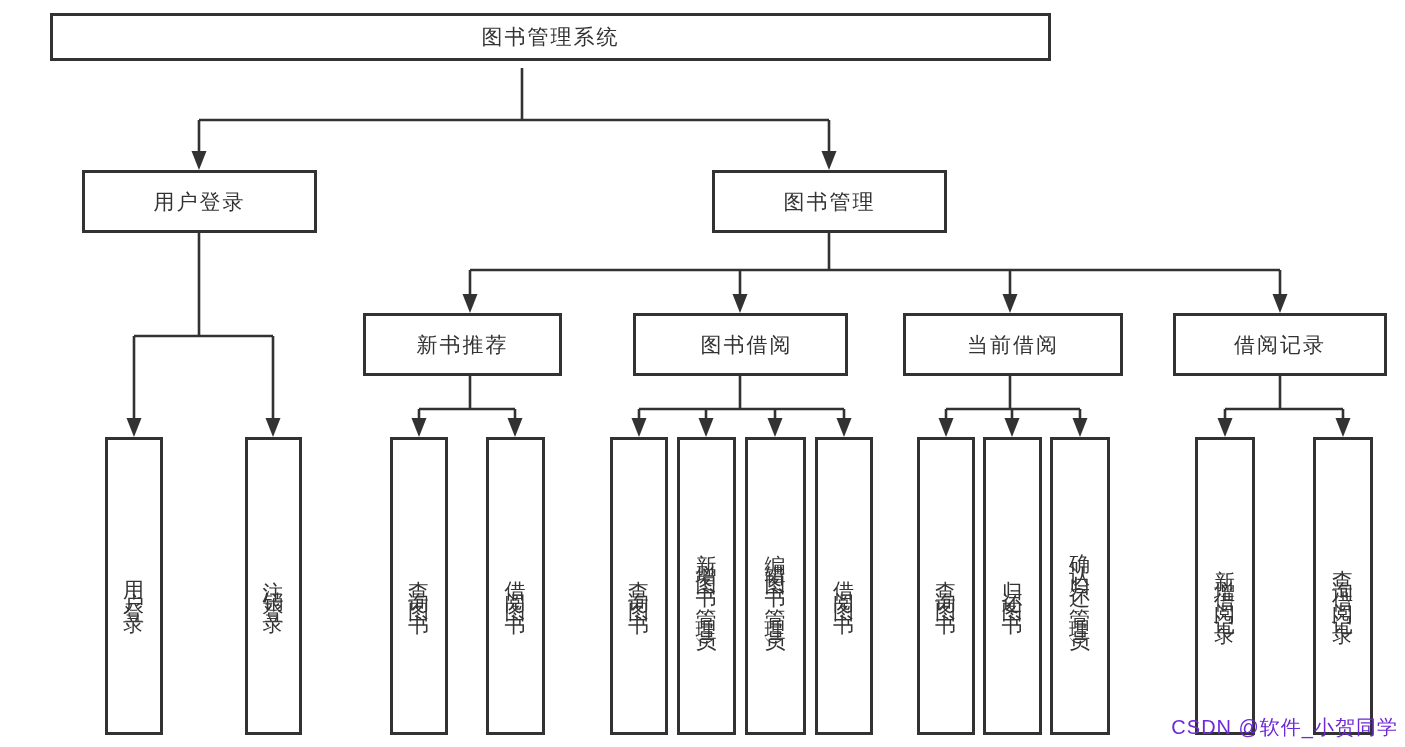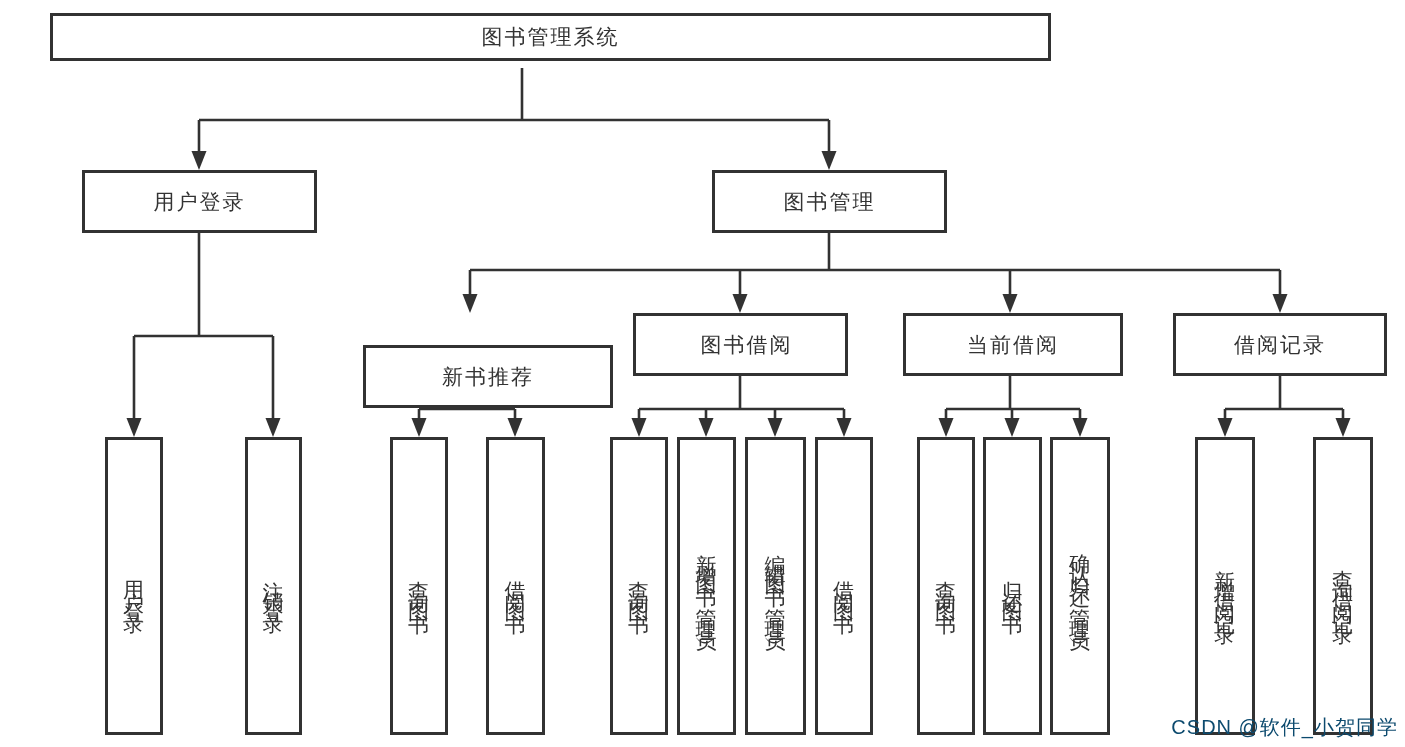--- a/index.html
+++ b/index.html
@@ -38,21 +38,21 @@
     font-size: 21px;
     letter-spacing: 11px;
     line-height: 1;
     color: #333333;
   }
   .watermark {
     position: absolute;
     right: 7px;
     bottom: 6px;
     font-size: 20px;
-    color: #0c4a6e;
+    color: #6d28d9;
     letter-spacing: 1px;
     z-index: 10;
     white-space: nowrap;
   }
 </style>
 </head>
 <body>
 
 <div class="canvas">
 
@@ -100,21 +100,21 @@
     <span class="htext">图书管理系统</span>
   </div>
 
   <div class="node" style="left:82px; top:170px; width:235px; height:63px;">
     <span class="htext">用户登录</span>
   </div>
   <div class="node" style="left:712px; top:170px; width:235px; height:63px;">
     <span class="htext">图书管理</span>
   </div>
 
-  <div class="node" style="left:363px; top:313px; width:250px; height:63px;margin-top:32px;">
+  <div class="node" style="left:363px; top:313px; width:199px; height:63px;">
     <span class="htext">新书推荐</span>
   </div>
   <div class="node" style="left:633px; top:313px; width:215px; height:63px;padding-left:12px;">
     <span class="htext">图书借阅</span>
   </div>
   <div class="node" style="left:903px; top:313px; width:220px; height:63px;">
     <span class="htext">当前借阅</span>
   </div>
   <div class="node" style="left:1173px; top:313px; width:214px; height:63px;">
     <span class="htext">借阅记录</span>

